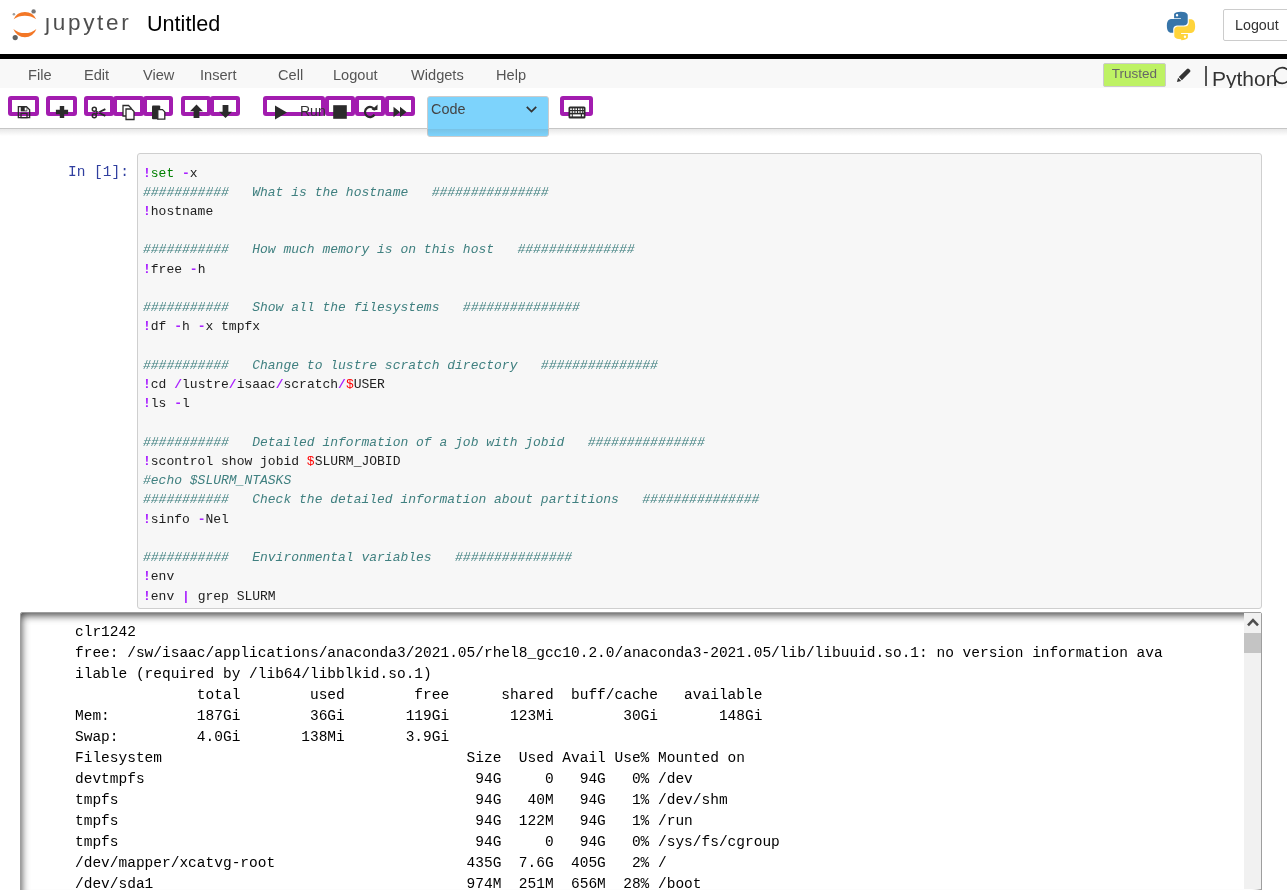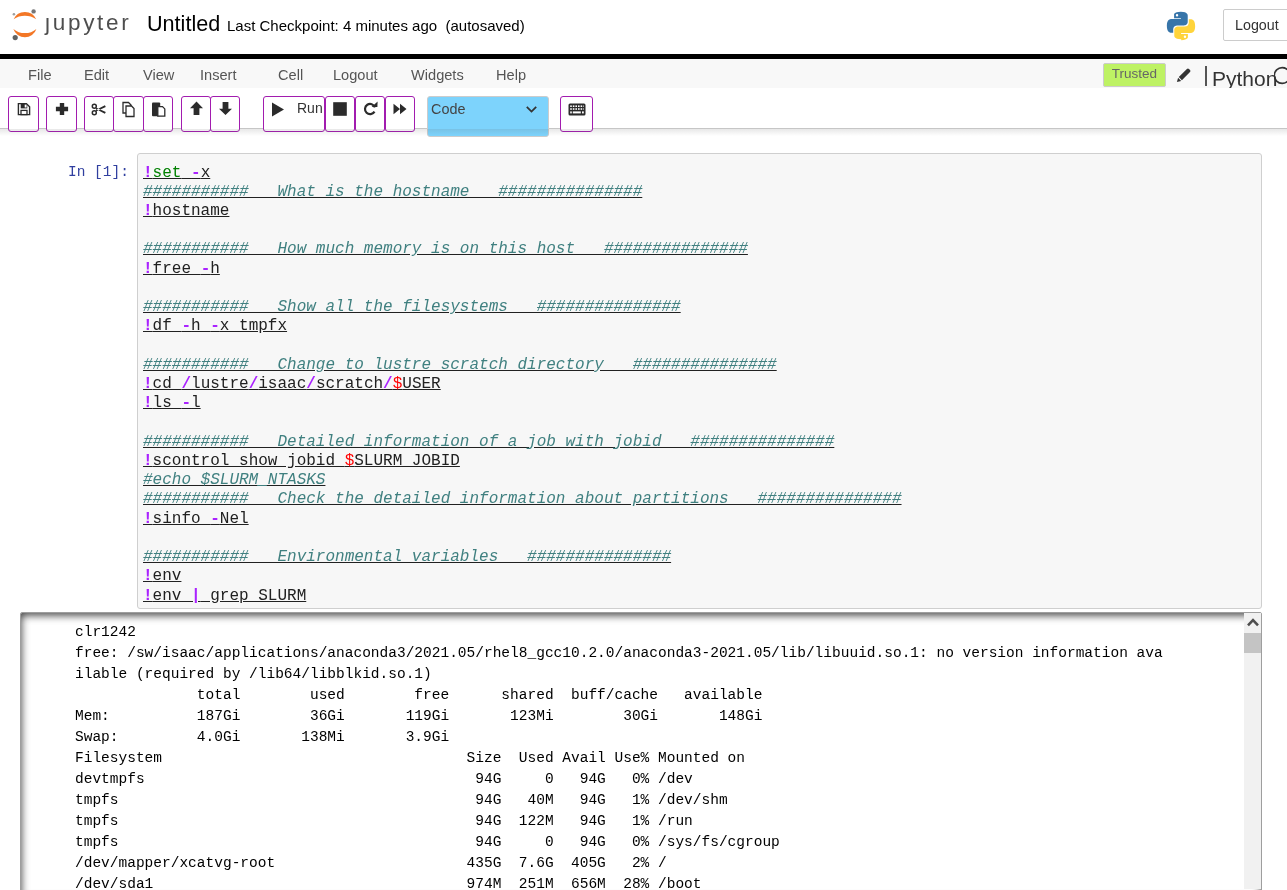--- a/index.html
+++ b/index.html
@@ -19,29 +19,29 @@
   background:#bef264;font-size:13.5px;color:#666;text-align:center;line-height:20px;}
 #kernsep{left:1205px;top:6.5px;width:1.5px;height:20px;background:#555;}
 #kernname{left:1212px;top:8px;font-size:21px;color:#333;}
 
 #toolbar{left:0;top:88px;width:1287px;height:40px;background:#fff;border-bottom:1px solid #c6c6c6;}
 #hshadow{left:0;top:129px;width:1287px;height:7px;
   background:linear-gradient(to bottom,rgba(90,90,90,0.14),rgba(90,90,90,0));}
 #cellsel{position:absolute;left:427px;top:8px;width:122px;height:41px;border:1px solid #ccc;
   border-radius:3px;background:#7dd3fc;font-size:14.4px;color:#444;box-sizing:border-box;
   padding:4px 0 0 3px;}
-.tbtn{position:absolute;top:8px;height:36px;background:#fff;border:1px solid #a21caf;
+.tbtn{position:absolute;top:8px;height:20px;background:#fff;border:4px solid #a21caf;
   border-radius:3px;box-sizing:border-box;}
 .tbtn svg{display:block;margin:auto;}
 
 #prompt{left:68px;top:163.5px;font-family:"Liberation Mono",monospace;font-size:14.5px;color:#303F9F;}
 #inputarea{left:137px;top:153px;width:1125px;height:456px;background:#f7f7f7;
   border:1px solid #cfcfcf;border-radius:3px;box-sizing:border-box;}
 #code{margin:0;padding:9.5px 0 0 5px;font-family:"Liberation Mono",monospace;
-  font-size:16px;line-height:19.23px;color:#212121;white-space:pre;text-decoration:underline;}
+  font-size:13px;line-height:19.23px;color:#212121;white-space:pre;}
 #code .o{color:#a2f;font-weight:bold;}
 #code .b{color:#008000;}
 #code .e{color:#f00;}
 #code .c{color:#408080;font-style:italic;}
 
 #outbox{left:20px;top:612px;width:1242px;height:286px;background:#fff;
   border:1px solid #9e9e9e;border-radius:2px;box-sizing:border-box;
   box-shadow:inset 0 2px 8px rgba(0,0,0,0.8);}
 #outtext{margin:0;padding:9px 0 0 54px;font-family:"Liberation Mono",monospace;
   font-size:14.5px;line-height:21px;color:#000;white-space:pre;}
@@ -56,21 +56,20 @@
   <svg class="abs" id="jlogo" style="left:0;top:0" width="135" height="46" viewBox="0 0 135 46">
     <path d="M13.6 19.3 A 12.4 12.4 0 0 1 36.2 19.3 A 20 20 0 0 0 13.6 19.3 Z" fill="#f37726"></path>
     <path d="M13.4 28.9 A 12.1 12.1 0 0 0 36.4 28.9 A 17.8 17.8 0 0 1 13.4 28.9 Z" fill="#f37726"></path>
     <circle cx="33.6" cy="11.4" r="2.2" fill="#767677"></circle>
     <circle cx="13.9" cy="14.3" r="1.3" fill="#9e9e9e"></circle>
     <circle cx="15.2" cy="37.6" r="2.6" fill="#616262"></circle>
     <text x="45" y="30.2" font-family="Liberation Sans, sans-serif" font-size="22.5" fill="#4e4e4e" letter-spacing="2.7">jupyter</text>
     <rect x="44.5" y="8" width="7" height="8" fill="#fff"></rect>
   </svg>
   <div class="abs" id="title">Untitled</div>
-  <div class="abs" id="chkpt">Last Checkpoint: 4 minutes ago&nbsp;&nbsp;(autosaved)</div>
   <svg class="abs" id="pylogo" style="left:1166px;top:11px" width="30" height="30" viewBox="7 7 96 96">
     <path d="M54.3 9.6c-22.8 0-21.4 9.9-21.4 9.9l0.03 10.3h21.8v3.1H24.3s-14.6-1.7-14.6 21.4c0 23.1 12.8 22.3 12.8 22.3h7.6V65.9s-0.4-12.8 12.6-12.8h21.6s12.2 0.2 12.2-11.8V21.6s1.8-12-22.2-12zm-12 6.9a3.9 3.9 0 1 1 0 7.8 3.9 3.9 0 0 1 0-7.8z" fill="#3775a9"></path>
     <path d="M55.7 100.4c22.8 0 21.4-9.9 21.4-9.9l-0.03-10.3H55.3v-3.1h30.4s14.6 1.7 14.6-21.4c0-23.1-12.8-22.3-12.8-22.3h-7.6v10.7s0.4 12.8-12.6 12.8H45.7s-12.2-0.2-12.2 11.8v16.7s-1.8 12 22.2 12zm12-6.9a3.9 3.9 0 1 1 0-7.8 3.9 3.9 0 0 1 0 7.8z" fill="#ffd43b"></path>
   </svg>
   <div class="abs" id="logout">Logout</div>
 
   <div class="abs" id="menubar">
     <span class="mi" style="left:28px">File</span>
     <span class="mi" style="left:84px">Edit</span>
     <span class="mi" style="left:143px">View</span>

